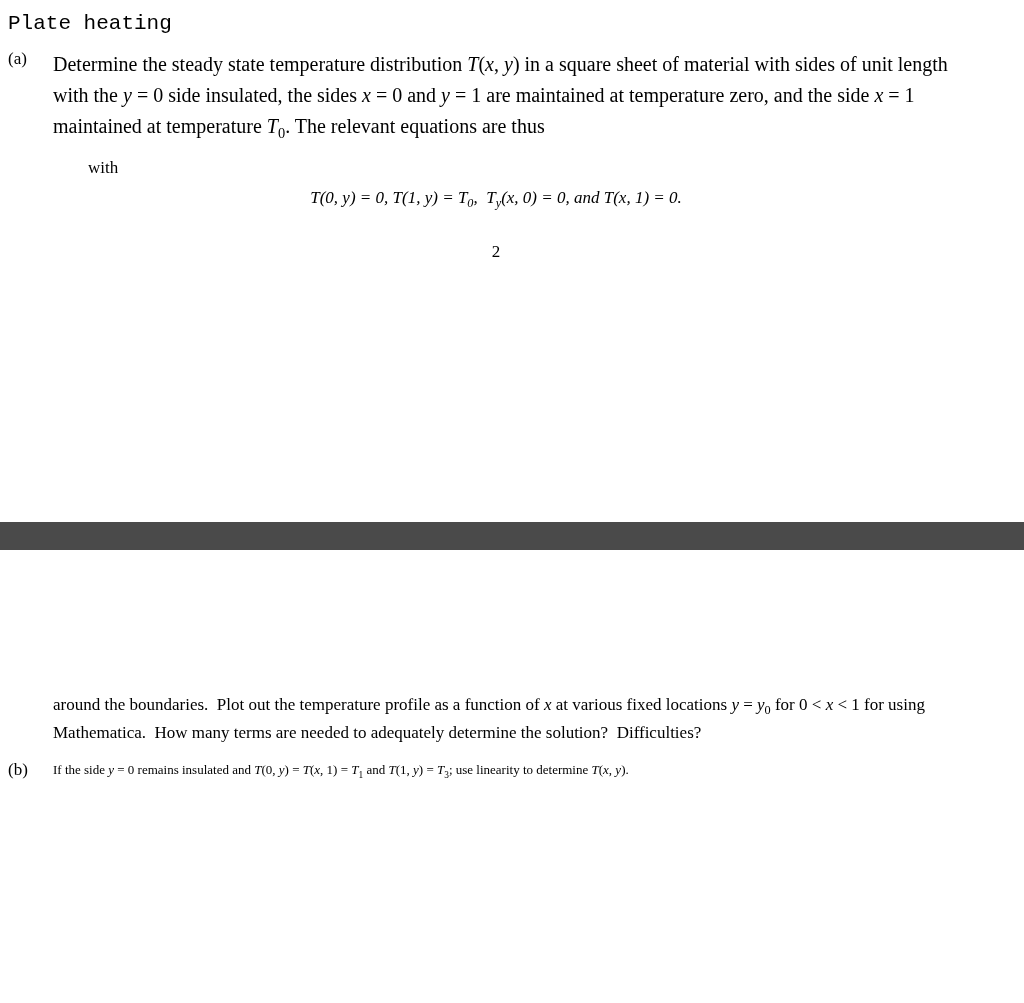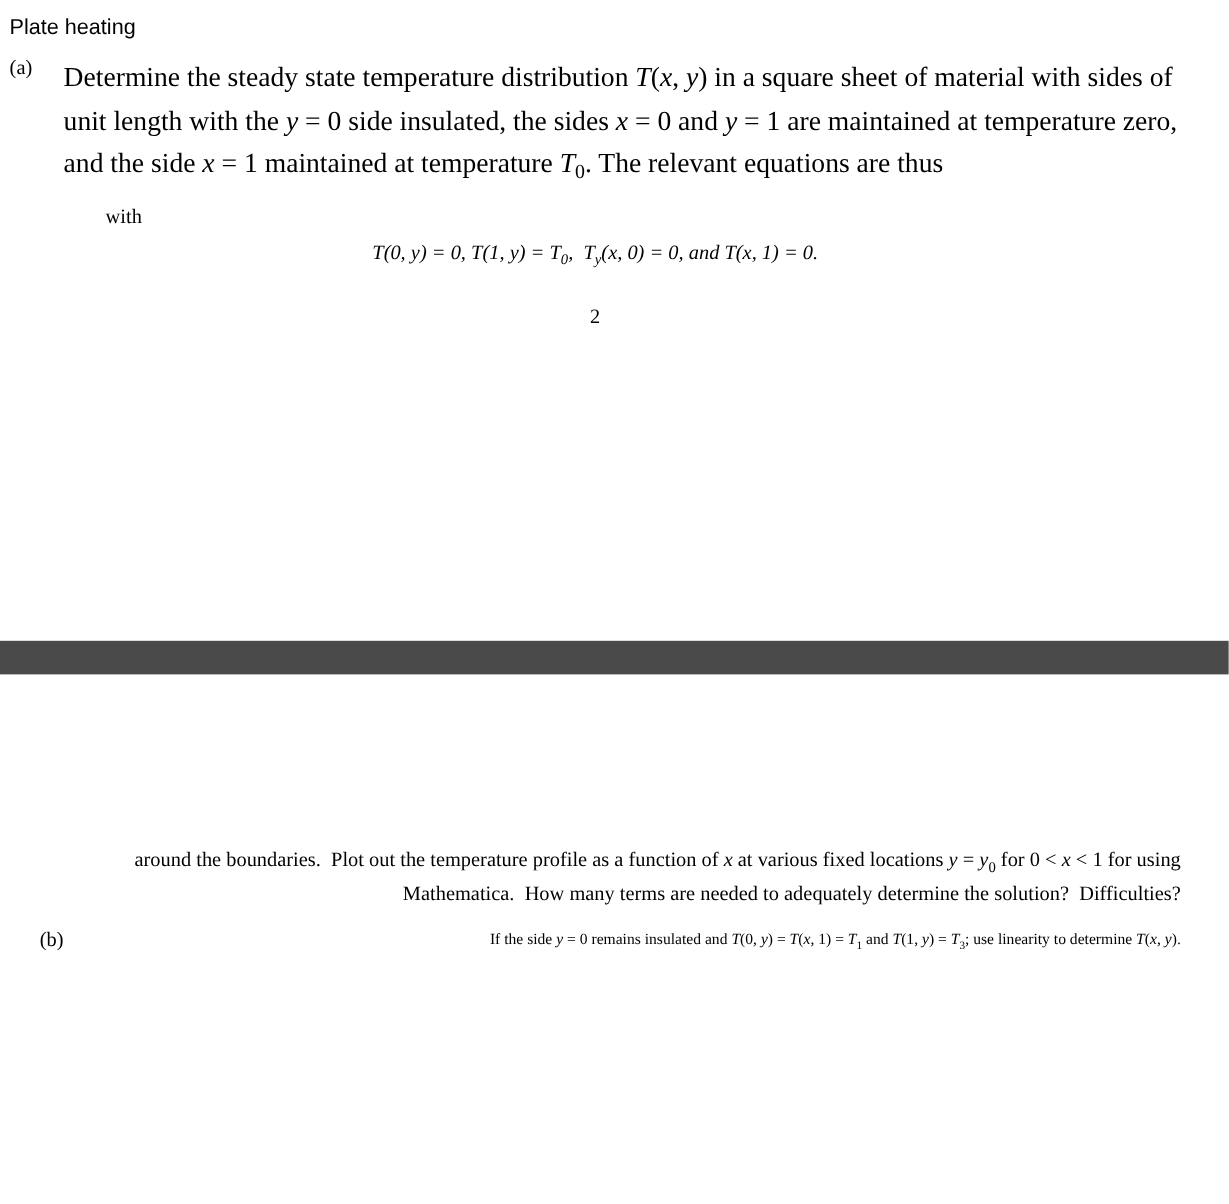--- a/index.html
+++ b/index.html
@@ -16,41 +16,41 @@
       width: 1024px;
       min-height: 1003px;
       position: relative;
     }
 
     .page-content {
       padding: 8px 40px 0 8px;
     }
 
     .title {
-      font-size: 18px;
-      font-family: Liberation Sans, sans-serif;
+      font-size: 21px;
+      font-family: Liberation Mono, monospace;
       margin-bottom: 14px;
       margin-top: 4px;
     }
 
     .problem-item {
       display: flex;
       align-items: flex-start;
       margin-bottom: 10px;
     }
 
     .problem-label {
       min-width: 45px;
       font-size: 17px;
       padding-top: 0px;
     }
 
     .problem-text {
       flex: 1;
-      font-size: 23px;
+      font-size: 20px;
       line-height: 1.55;
     }
 
     .math-display {
       text-align: center;
       margin: 18px 0 18px 0;
       font-size: 17px;
     }
 
     .with-line {
@@ -137,21 +137,21 @@
   </div>
 
   <div class="page-number">2</div>
 
 </div>
 
 <div style="position: relative; margin-top: 260px;">
   <div class="dark-bar"></div>
 </div>
 
-<div style="padding-top: 170px; text-align: right;">
+<div style="padding-top: 170px;">
   <div class="bottom-section">
 
     <div class="bottom-text" style="margin-left: 45px; margin-bottom: 14px;">
       around the boundaries.&nbsp; Plot out the temperature profile as a function of <span class="math">x</span> at various fixed locations <span class="math">y</span> = <span class="math">y</span><sub>0</sub> for 0 &lt; <span class="math">x</span> &lt; 1 for using Mathematica.&nbsp; How many terms are needed to adequately determine the solution?&nbsp; Difficulties?
     </div>
 
     <div class="bottom-item">
       <div class="bottom-label">(b)</div>
       <div class="bottom-item-text">
         If the side <span class="math">y</span> = 0 remains insulated and <span class="math">T</span>(0, <span class="math">y</span>) = <span class="math">T</span>(<span class="math">x</span>, 1) = <span class="math">T</span><sub>1</sub> and <span class="math">T</span>(1, <span class="math">y</span>) = <span class="math">T</span><sub>3</sub>; use linearity to determine <span class="math">T</span>(<span class="math">x</span>, <span class="math">y</span>).

